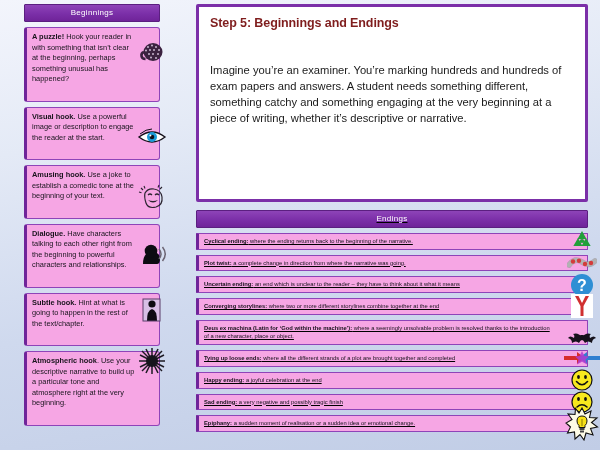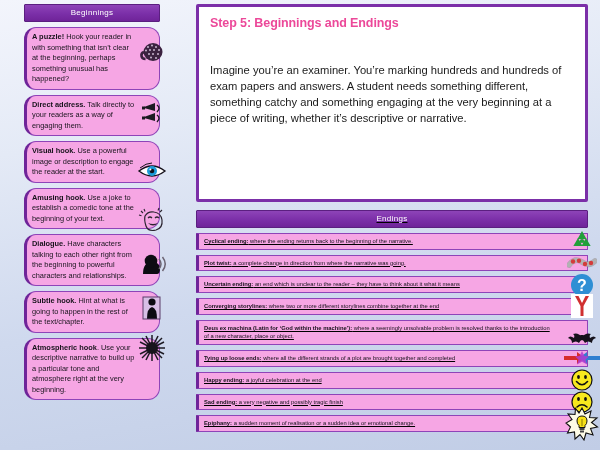--- a/index.html
+++ b/index.html
@@ -33,23 +33,23 @@
     letter-spacing: .3px;
     padding: 3px 0 4px 0;
     border-radius: 1px;
   }
 
   .card {
     position: relative;
     background: #f6a6e4;
     border: 1px solid #8e44b8;
     border-left: 3px solid #6f2499;
-    border-radius: 12px;
+    border-radius: 3px;
     margin-top: 5px;
-    padding: 4px 22px 4px 5px;
+    padding: 4px 22px 16px 5px;
     color: #18141c;
     font-size: 7.4px;
     line-height: 1.42;
     min-height: 18px;
   }
   .card b { font-weight: bold; }
 
   .card-icon {
     position: absolute;
     right: -8px;
@@ -73,21 +73,21 @@
     background: #ffffff;
     border: 3px solid #7b2fa8;
     border-radius: 2px;
     padding: 9px 11px 12px 11px;
     min-height: 198px;
   }
 
   #step-title {
     font-size: 12.5px;
     font-weight: bold;
-    color: #ec4899;
+    color: #7f1d1d;
     letter-spacing: -.1px;
     margin-bottom: 14px;
   }
 
   .step-para {
     font-size: 11.2px;
     line-height: 1.43;
     color: #1a1a1a;
     margin-top: 32px;
   }
@@ -151,33 +151,20 @@
             <circle cx="11" cy="15" r="1"></circle>
             <circle cx="15" cy="15" r="1"></circle>
           <circle cx="13" cy="18.5" r="1"></circle>
             <circle cx="18" cy="19" r="1"></circle>
             <circle cx="8" cy="11.5" r="1"></circle>
         </g>
       </svg>
     </span>
   </div>
 
-  <div class="card">
-    <b>Direct address.</b><span> Talk directly to your readers as a way of engaging them.</span>
-    <span class="card-icon" style="top:2px;">
-      <svg width="26" height="26" viewBox="0 0 26 26">
-        <path d="M5 7 L16 3 L16 11 L5 8 Z" fill="#1c1a22"></path>
-        <rect x="3" y="6.5" width="3" height="3" fill="#1c1a22"></rect>
-        <path d="M5 17 L16 13 L16 21 L5 18 Z" fill="#1c1a22"></path>
-        <rect x="3" y="16.5" width="3" height="3" fill="#1c1a22"></rect>
-        <path d="M18 5 q4 3 0 7" fill="none" stroke="#1c1a22" stroke-width="1.4"></path>
-        <path d="M18 15 q4 3 0 7" fill="none" stroke="#1c1a22" stroke-width="1.4"></path>
-      </svg>
-    </span>
-  </div>
 
   <div class="card">
     <b>Visual hook.</b><span> Use a powerful image or description to engage the  reader at the start.</span>
     <span class="card-icon" style="top:14px;">
       <svg width="30" height="18" viewBox="0 0 30 18">
         <path d="M2 9 Q15 -1 28 9 Q15 19 2 9 Z" fill="#ffffff" stroke="#14101a" stroke-width="1.4"></path>
         <circle cx="15" cy="9" r="5" fill="#1c9bd8"></circle>
         <circle cx="15" cy="9" r="2.3" fill="#10121c"></circle>
         <circle cx="13.4" cy="7.4" r="1" fill="#ffffff"></circle>
         <path d="M3 6 Q9 1 15 1" fill="none" stroke="#14101a" stroke-width="1"></path>

